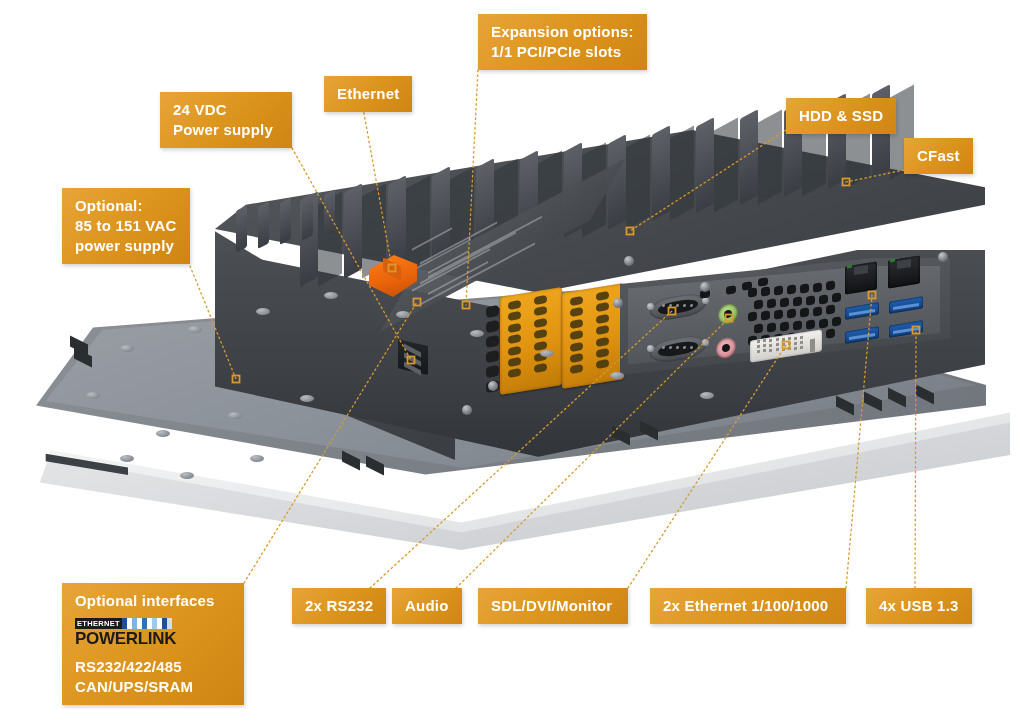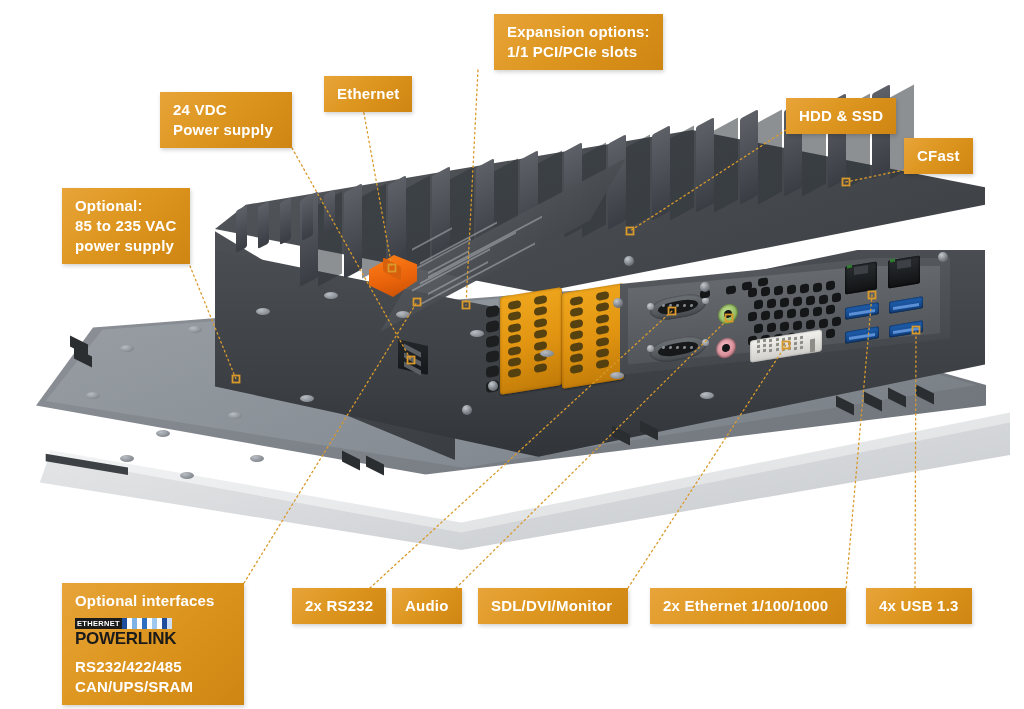--- a/index.html
+++ b/index.html
@@ -470,21 +470,21 @@
       <line x1="456" y1="588" x2="729" y2="318" stroke="#d99a2b" stroke-width="1.3" stroke-dasharray="1.6 3.2" stroke-linecap="round"></line>
       <rect x="725.5" y="314.5" width="7" height="7" fill="none" stroke="#d99a2b" stroke-width="1.8"></rect>
       <line x1="628" y1="588" x2="786" y2="345" stroke="#d99a2b" stroke-width="1.3" stroke-dasharray="1.6 3.2" stroke-linecap="round"></line>
       <rect x="782.5" y="341.5" width="7" height="7" fill="none" stroke="#d99a2b" stroke-width="1.8"></rect>
       <line x1="846" y1="588" x2="872" y2="295" stroke="#d99a2b" stroke-width="1.3" stroke-dasharray="1.6 3.2" stroke-linecap="round"></line>
       <rect x="868.5" y="291.5" width="7" height="7" fill="none" stroke="#d99a2b" stroke-width="1.8"></rect>
       <line x1="915" y1="588" x2="916" y2="330" stroke="#d99a2b" stroke-width="1.3" stroke-dasharray="1.6 3.2" stroke-linecap="round"></line>
       <rect x="912.5" y="326.5" width="7" height="7" fill="none" stroke="#d99a2b" stroke-width="1.8"></rect>
     </svg>
 
-  <div class="callout" style="left: 478px; top: 14px; min-width: 134px; margin-left: 16px;">
+  <div class="callout" style="left: 478px; top: 14px; min-width: 134px;">
     <span class="ln">Expansion options:</span>
     <span class="ln">1/1 PCI/PCIe slots</span>
   </div>
 
   <div class="callout" style="left: 160px; top: 92px; min-width: 106px;">
     <span class="ln">24 VDC</span>
     <span class="ln">Power supply</span>
   </div>
 
   <div class="callout" style="left: 324px; top: 76px; min-width: 52px;">
@@ -494,21 +494,21 @@
   <div class="callout" style="left: 786px; top: 98px; min-width: 76px;">
     <span class="ln">HDD &amp; SSD</span>
   </div>
 
   <div class="callout" style="left: 904px; top: 138px; min-width: 36px;">
     <span class="ln">CFast</span>
   </div>
 
   <div class="callout" style="left: 62px; top: 188px; min-width: 102px;">
     <span class="ln">Optional:</span>
-    <span class="ln">85 to 235 VAC</span>
+    <span class="ln">85 to 151 VAC</span>
     <span class="ln">power supply</span>
   </div>
 
   <div class="callout" style="left: 62px; top: 583px; min-width: 156px;">
     <span class="ln">Optional interfaces</span>
     <div class="plk">
       <div class="plk-row">
         <span class="plk-eth">ETHERNET</span>
         <span id="plk-segs"><span class="plk-seg" style="background: rgb(31, 79, 156); display: inline-block;"></span><span class="plk-seg" style="background: rgb(255, 255, 255); display: inline-block;"></span><span class="plk-seg" style="background: rgb(127, 178, 229); display: inline-block;"></span><span class="plk-seg" style="background: rgb(255, 255, 255); display: inline-block;"></span><span class="plk-seg" style="background: rgb(47, 111, 191); display: inline-block;"></span><span class="plk-seg" style="background: rgb(255, 255, 255); display: inline-block;"></span><span class="plk-seg" style="background: rgb(159, 200, 238); display: inline-block;"></span><span class="plk-seg" style="background: rgb(255, 255, 255); display: inline-block;"></span><span class="plk-seg" style="background: rgb(31, 79, 156); display: inline-block;"></span><span class="plk-seg" style="background: rgb(207, 224, 244); display: inline-block;"></span></span>
       </div>

